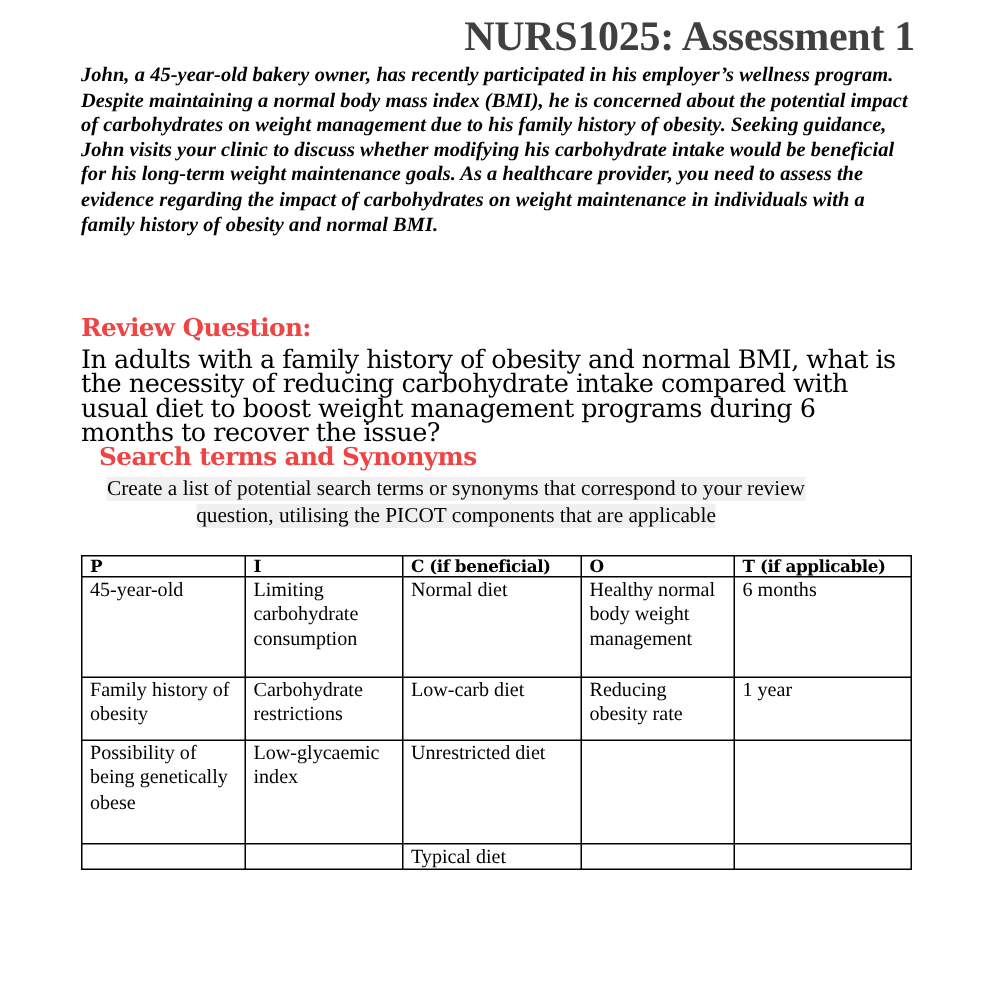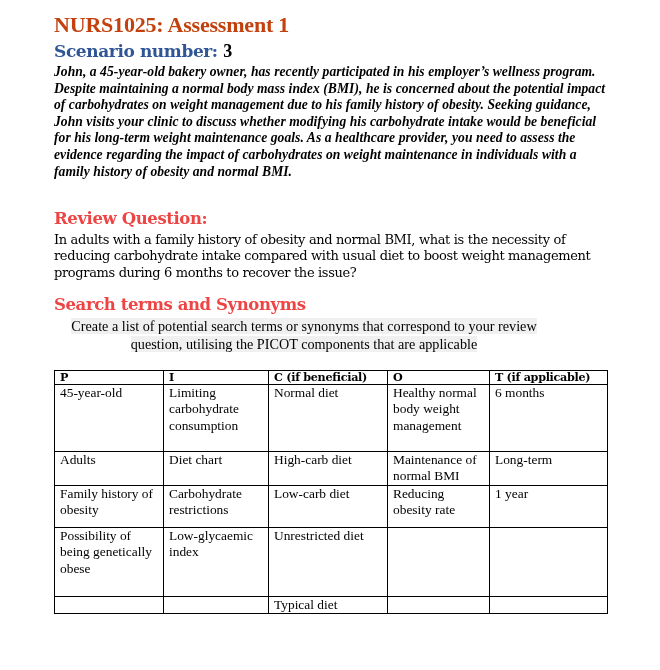--- a/index.html
+++ b/index.html
@@ -1,41 +1,41 @@
 <!DOCTYPE html>
 <html><head>
 <meta charset="utf-8">
 <style>
   html, body { margin: 0; padding: 0; background: #ffffff; }
   body { width: 660px; height: 670px; position: relative; overflow: hidden; }
   .page { position: absolute; left: 54px; top: 10px; width: 556px; color: #000; }
   .title {
-    font-family: "Liberation Serif", serif; font-weight: bold; font-size: 22px;
-    color: #c2410c; margin: 0; line-height: 30px; letter-spacing: -0.2px;
+    font-family: "Liberation Serif", serif; font-weight: bold; font-size: 28px;
+    color: #404040; margin: 0; line-height: 30px; letter-spacing: -0.2px; text-align: right;
   }
   .scenario-line {
     font-family: "DejaVu Serif", serif; font-weight: bold; font-size: 17px;
     color: #2f5597; line-height: 22px; margin: 0; letter-spacing: -0.4px;
   }
   .scenario-line .num { color: #000; font-family: "Liberation Serif", serif; font-size: 18px; }
   .scenario-text {
     font-family: "Liberation Serif", serif; font-weight: bold; font-style: italic;
     font-size: 13.6px; line-height: 16.6px; margin: 2px 0 0 0; letter-spacing: 0.05px;
   }
   .h2 {
     font-family: "DejaVu Serif", serif; font-weight: bold; font-size: 16.5px;
     color: #ef4444; margin: 0; line-height: 22px; letter-spacing: -0.4px;
   }
   .review-h { position: absolute; top: 198px; left: 0; }
   .review-text {
     position: absolute; top: 222px; left: 0; width: 556px;
-    font-family: "DejaVu Serif", serif; font-size: 13px; line-height: 16.3px;
+    font-family: "DejaVu Serif", serif; font-size: 17px; line-height: 16.3px;
     letter-spacing: -0.35px; margin: 0;
   }
-  .search-h { position: absolute; top: 284px; left: 0; text-align: center; }
+  .search-h { position: absolute; top: 284px; left: 12px; text-align: center; }
   .instructions {
     position: absolute; top: 307px; left: 0; width: 500px;
     font-family: "Liberation Serif", serif; font-size: 14.2px; line-height: 18.4px; margin: 0; text-align: center;
   }
   .instructions span { background: #f0f0f0; }
   table.picot {
     position: absolute; top: 360px; left: 0; width: 553px;
     border-collapse: collapse; table-layout: fixed;
     font-family: "Liberation Serif", serif; font-size: 13.4px; line-height: 16.4px;
   }
@@ -50,24 +50,20 @@
   .r2 td { height: 33px; }
   .r3 td { height: 41px; }
   .r4 td { height: 68px; }
   .r5 td { height: 16px; }
 </style>
 </head>
 <body>
 
 <div class="page">
   <h1 class="title">NURS1025: Assessment 1</h1>
-  <p class="scenario-line">
-    <span>Scenario number:</span>
-    <span class="num">3</span>
-  </p>
   <p class="scenario-text">John, a 45-year-old bakery owner, has recently participated in his employer’s wellness program. Despite maintaining a normal body mass index (BMI), he is concerned about the potential impact of carbohydrates on weight management due to his family history of obesity. Seeking guidance, John visits your clinic to discuss whether modifying his carbohydrate intake would be beneficial for his long-term weight maintenance goals. As a healthcare provider, you need to assess the evidence regarding the impact of carbohydrates on weight maintenance in individuals with a family history of obesity and normal BMI.</p>
 
   <h2 class="h2 review-h">Review Question:</h2>
   <p class="review-text">In adults with a family history of obesity and normal BMI, what is the necessity of reducing carbohydrate intake compared with usual diet to boost weight management programs during 6 months to recover the issue?</p>
 
   <h2 class="h2 search-h">Search terms and Synonyms</h2>
   <p class="instructions">
     <span>Create a list of potential search terms or synonyms that correspond to your review</span><br>
     <span>question, utilising the PICOT components that are applicable</span>
   </p>
@@ -90,27 +86,20 @@
       </tr>
     </thead>
     <tbody>
       <tr class="r1">
         <td>45-year-old</td>
         <td>Limiting carbohydrate consumption</td>
         <td>Normal diet</td>
         <td>Healthy normal body weight management</td>
         <td>6 months</td>
       </tr>
-      <tr class="r2">
-        <td>Adults</td>
-        <td>Diet chart</td>
-        <td>High-carb diet</td>
-        <td>Maintenance of normal BMI</td>
-        <td>Long-term</td>
-      </tr>
       <tr class="r3">
         <td>Family history of obesity</td>
         <td>Carbohydrate restrictions</td>
         <td>Low-carb diet</td>
         <td>Reducing obesity rate</td>
         <td>1 year</td>
       </tr>
       <tr class="r4">
         <td>Possibility of being genetically obese</td>
         <td>Low-glycaemic index</td>

